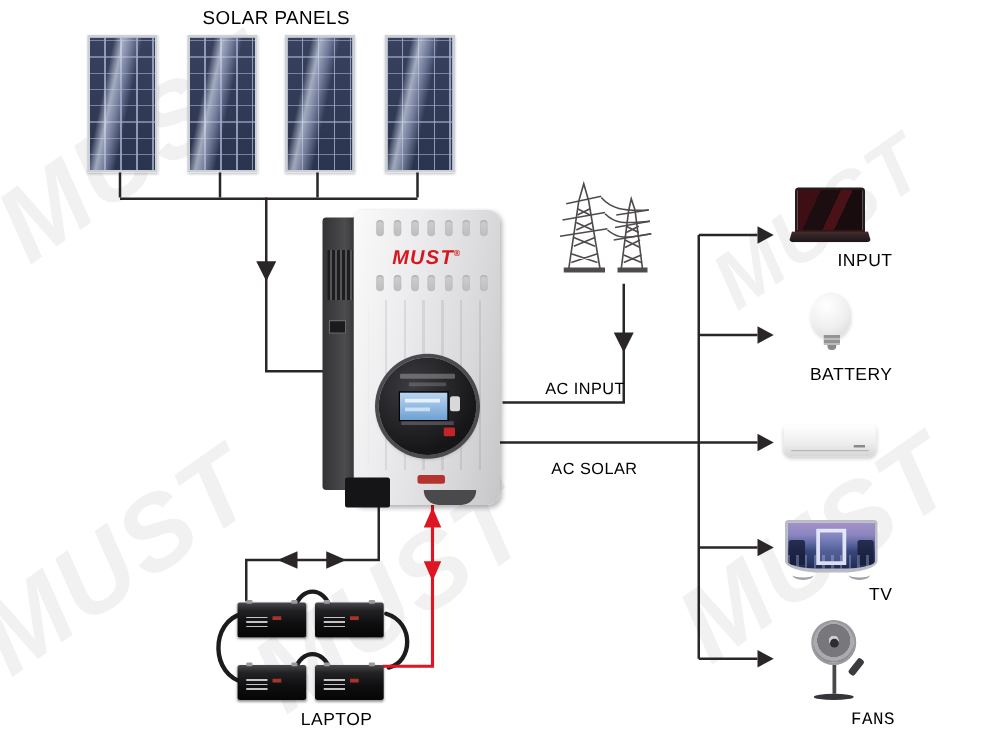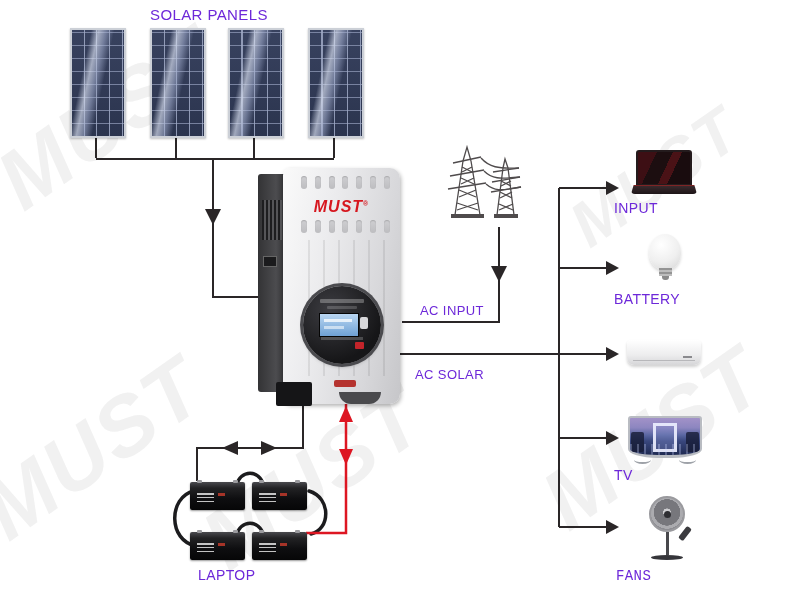--- a/index.html
+++ b/index.html
@@ -1,19 +1,19 @@
 <!DOCTYPE html>
 <html><head>
 <meta charset="utf-8">
 <style>
   html,body{margin:0;padding:0;background:#ffffff;}
   .stage{position:relative;width:800px;height:600px;background:#ffffff;overflow:hidden;
          font-family:"Liberation Sans", sans-serif;color:#3c3c3c;}
   
-  .lbl{position:absolute;text-align:left;font-size:14px;letter-spacing:.4px;color:#6d28d9;z-index:5;}
+  .lbl{position:absolute;text-align:right;font-size:14px;letter-spacing:.4px;color:#000000;z-index:5;}
   .lbl.small{font-size:13px;}
   
   .wm{position:absolute;font-size:84px;font-weight:bold;font-style:italic;
       color:rgba(150,150,150,0.13);transform:rotate(-35deg);z-index:0;letter-spacing:2px;}
   
   .panel{position:absolute;width:52px;height:106px;z-index:2;
     border:2px solid #ccd0d7;box-shadow:0 1px 2px rgba(0,0,0,.25);
     background:
       linear-gradient(102deg, rgba(255,255,255,0) 26%, rgba(216,223,240,.68) 36%, rgba(162,173,205,.55) 46%, rgba(255,255,255,0) 57%),
       repeating-linear-gradient(90deg, rgba(0,0,0,0) 0 11.5px, rgba(160,170,198,.85) 11.5px 12.7px),

